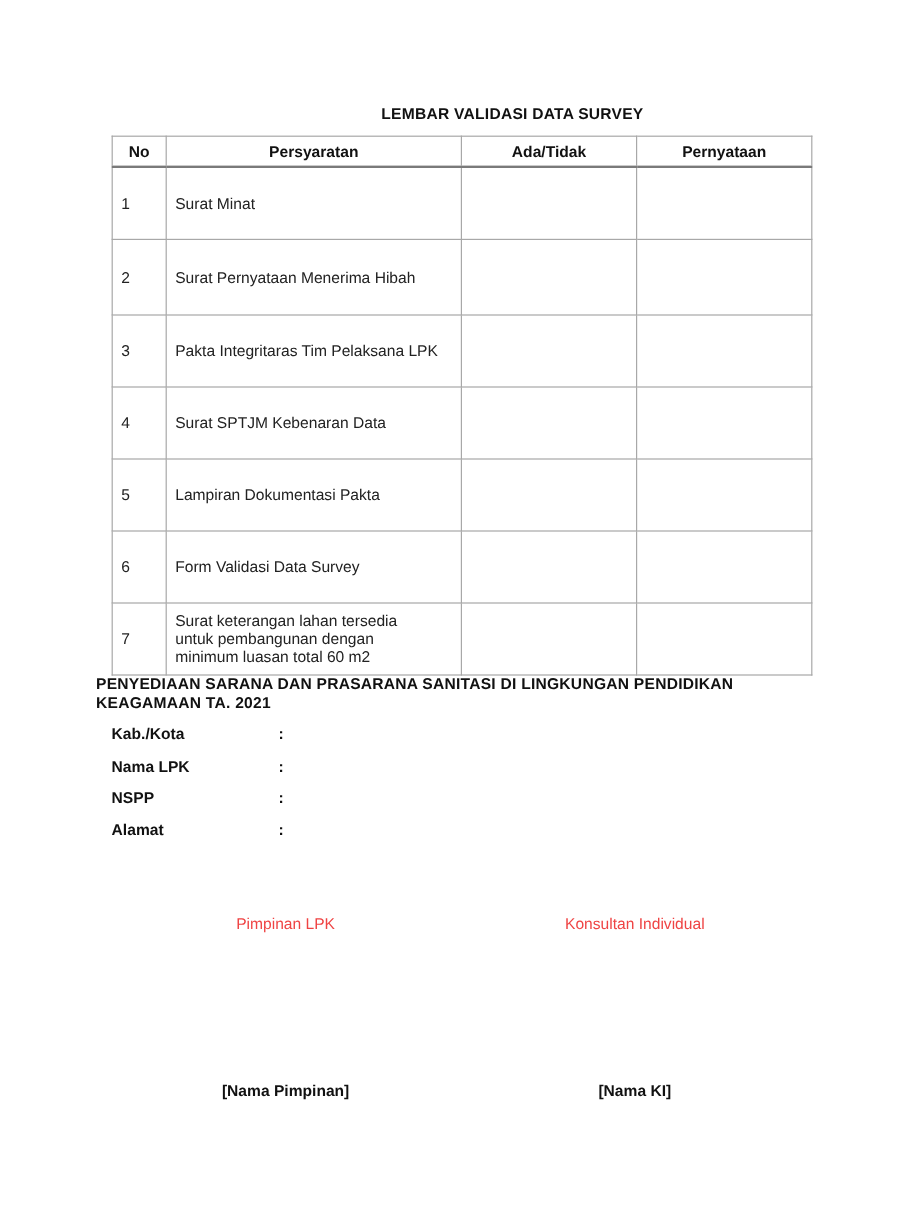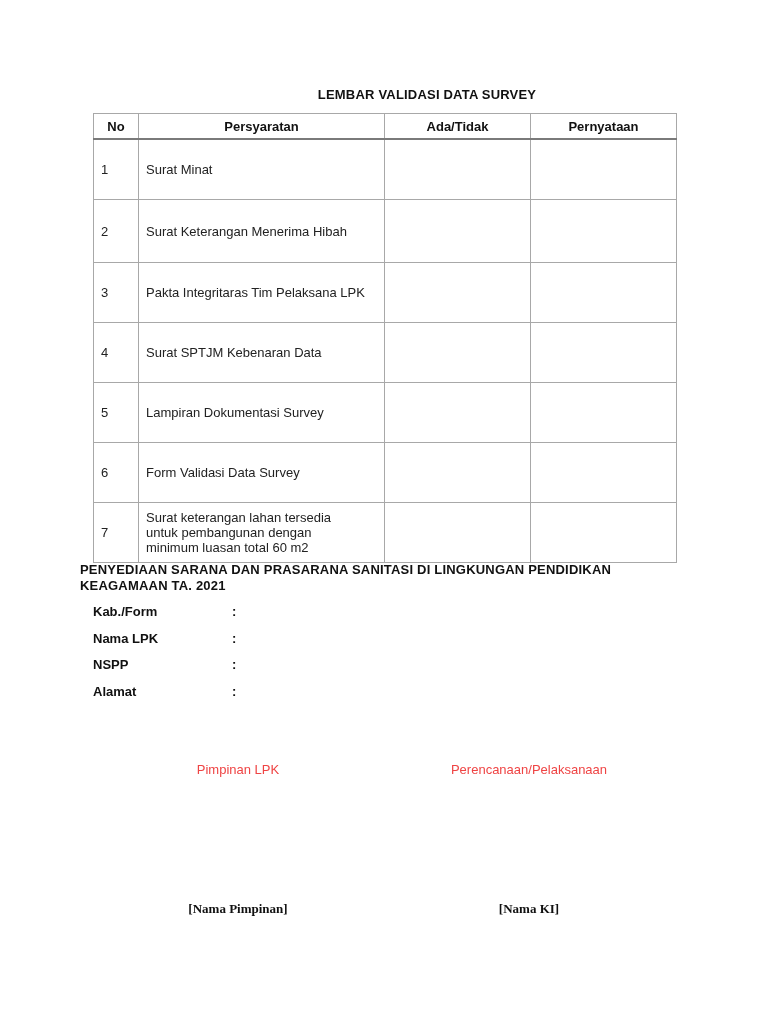--- a/index.html
+++ b/index.html
@@ -31,21 +31,21 @@
     .c4 { width: 131px; }
     .subtitle {
       position: absolute; left: 80px; width: 608px; top: 562px;
       font-weight: bold; font-size: 13px; line-height: 16px; letter-spacing: 0.2px;
     }
     .fields { position: absolute; left: 93px; top: 604px; font-size: 13px; font-weight: bold; }
     .field { display: flex; height: 26.5px; }
     .field .lbl { width: 139px; }
     .field .colon { width: 10px; }
     .sig { position: absolute; font-size: 13px; text-align: center; line-height: 16px; color: #ef4444; }
-    .sig-name { position: absolute; font-size: 13px; font-weight: bold; text-align: center; font-family: Liberation Serif, serif; }
+    .sig-name { position: absolute; font-size: 13px; font-weight: bold; text-align: center; }
   </style>
 </head>
 <body>
 
 <div class="title">LEMBAR VALIDASI DATA SURVEY</div>
 
 <table class="req">
   <thead>
     <tr>
       <th class="c1 no">No</th>
@@ -56,39 +56,39 @@
   </thead>
   <tbody>
     <tr>
       <td>1</td>
       <td>Surat Minat</td>
       <td></td>
       <td></td>
     </tr>
     <tr style="height:63px">
       <td style="height:62px">2</td>
-      <td>Surat Keterangan Menerima Hibah</td>
+      <td>Surat Pernyataan Menerima Hibah</td>
       <td></td>
       <td></td>
     </tr>
     <tr>
       <td>3</td>
       <td>Pakta Integritaras Tim Pelaksana LPK</td>
       <td></td>
       <td></td>
     </tr>
     <tr>
       <td>4</td>
       <td>Surat SPTJM Kebenaran Data</td>
       <td></td>
       <td></td>
     </tr>
     <tr>
       <td>5</td>
-      <td>Lampiran Dokumentasi Survey</td>
+      <td>Lampiran Dokumentasi Pakta</td>
       <td></td>
       <td></td>
     </tr>
     <tr>
       <td>6</td>
       <td>Form Validasi Data Survey</td>
       <td></td>
       <td></td>
     </tr>
     <tr>
@@ -97,21 +97,21 @@
       <td></td>
       <td></td>
     </tr>
   </tbody>
 </table>
 
 <div class="subtitle">PENYEDIAAN SARANA DAN PRASARANA SANITASI DI LINGKUNGAN PENDIDIKAN KEAGAMAAN TA. 2021</div>
 
 <div class="fields">
   <div class="field">
-    <span class="lbl">Kab./Form</span>
+    <span class="lbl">Kab./Kota</span>
     <span class="colon">:</span>
     <span></span>
   </div>
   <div class="field">
     <span class="lbl">Nama LPK</span>
     <span class="colon">:</span>
     <span></span>
   </div>
   <div class="field">
     <span class="lbl">NSPP</span>
@@ -120,17 +120,17 @@
   </div>
   <div class="field">
     <span class="lbl">Alamat</span>
     <span class="colon">:</span>
     <span></span>
   </div>
 </div>
 
 <div class="sig" style="left:158px; width:160px; top:762px;">Pimpinan LPK</div>
 <div class="sig" style="left:419px; width:220px; top:762px;">
-  <div>Perencanaan/Pelaksanaan</div>
+  <div>Konsultan Individual</div>
 </div>
 
 <div class="sig-name" style="left:158px; width:160px; top:901px;">[Nama Pimpinan]</div>
 <div class="sig-name" style="left:449px; width:160px; top:901px;">[Nama KI]</div>
 
 </body></html>

